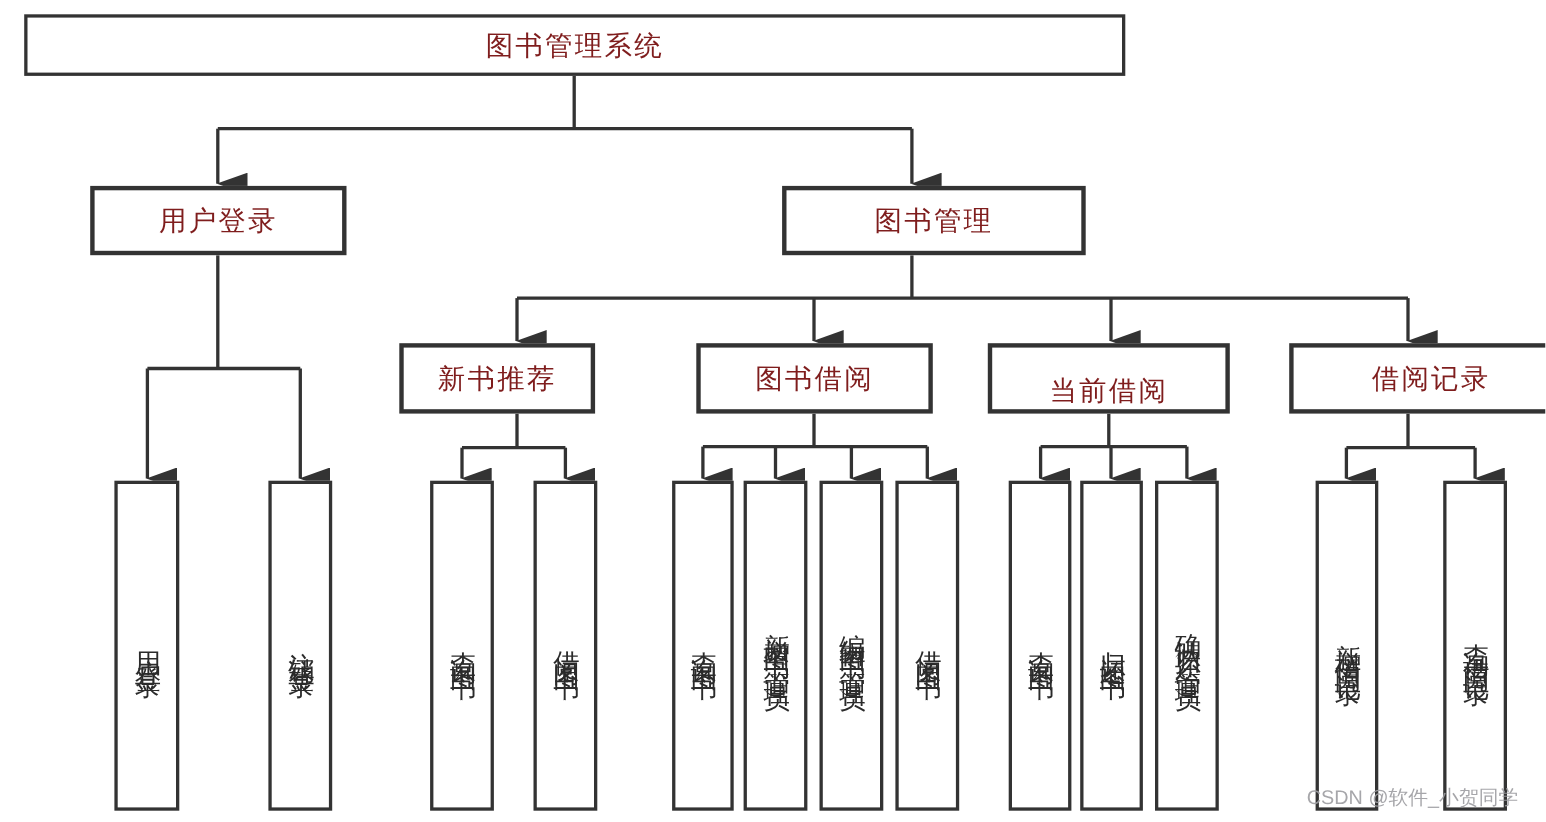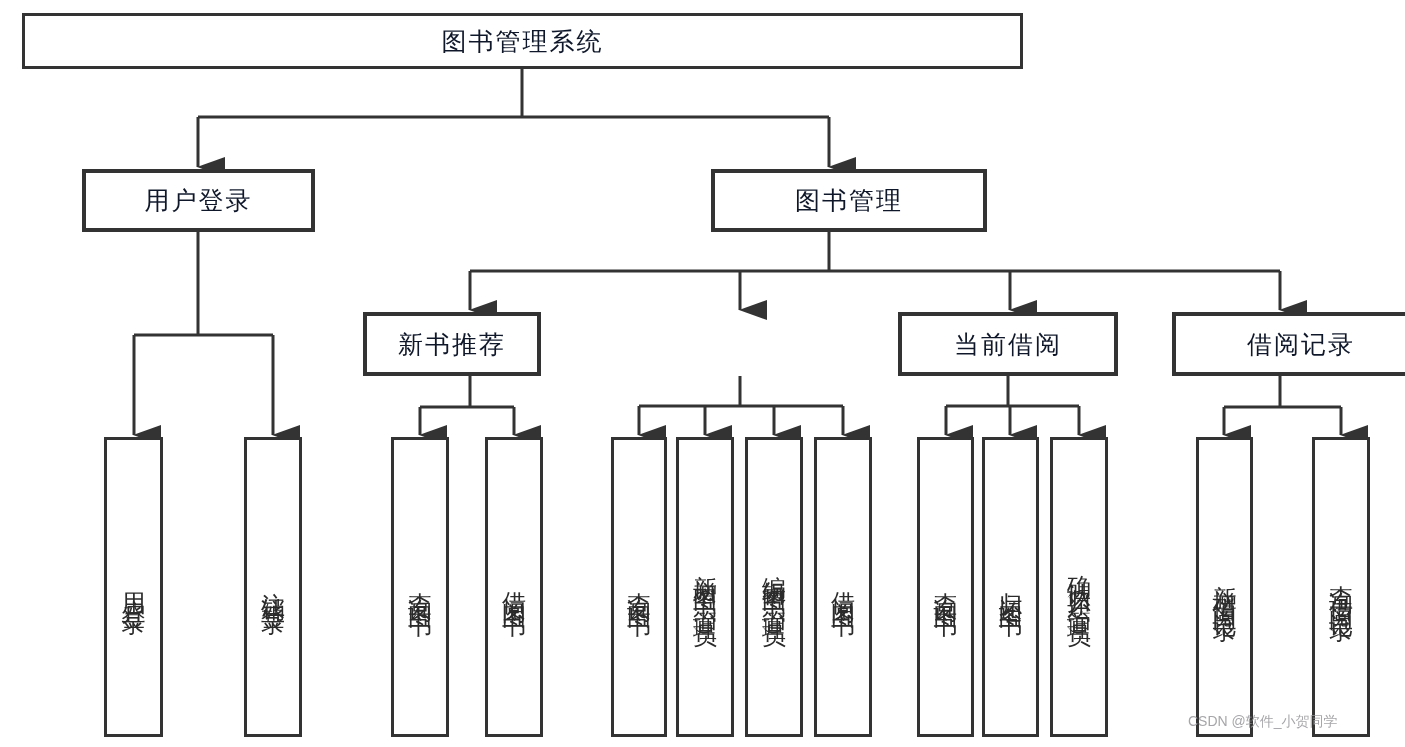--- a/index.html
+++ b/index.html
@@ -23,21 +23,21 @@
     border: 4px solid #333333;
     background: #ffffff;
     display: flex;
     align-items: center;
     justify-content: center;
   }
   .hnode.root { border-width: 3px; }
   .hnode .hlabel {
     font-size: 25px;
     letter-spacing: 2px;
-    color: #0f172a;
+    color: #7f1d1d;
     white-space: nowrap;
   }
   .leaf {
     position: absolute;
     top: 437px;
     height: 300px;
     box-sizing: border-box;
     border: 3px solid #333333;
     background: #ffffff;
     display: flex;
@@ -50,21 +50,21 @@
     font-size: 24px;
     letter-spacing: 7px;
     line-height: 1;
     color: #2b2b2b;
     white-space: nowrap;
   }
   #watermark {
     position: absolute;
     left: 1188px;
     top: 713px;
-    font-size: 14px;
+    font-size: 18px;
     color: #9d9da1;
     opacity: 0.9;
     white-space: nowrap;
     z-index: 5;
   }
 </style>
 </head>
 <body>
 
 <div id="stage">
@@ -119,21 +119,24 @@
   <div class="hnode" style="left:82px; top:169px; width:233px; height:63px;">
     <span class="hlabel">用户登录</span>
   </div>
   <div class="hnode" style="left:711px; top:169px; width:276px; height:63px;">
     <span class="hlabel">图书管理</span>
   </div>
 
   <div class="hnode" style="left:363px; top:312px; width:178px; height:64px;">
     <span class="hlabel">新书推荐</span>
   </div>
-  <div class="hnode" style="left:898px; top:312px; width:220px; height:64px;">
+  <div class="hnode" style="left:633px; top:312px; width:215px; height:64px;">
+    <span class="hlabel">图书借阅</span>
+  </div>
+  <div class="hnode" style="left:898px; top:312px; width:220px; height:64px;align-items:flex-end;">
     <span class="hlabel">当前借阅</span>
   </div>
   <div class="hnode" style="left:1172px; top:312px; width:258px; height:64px;">
     <span class="hlabel">借阅记录</span>
   </div>
 
   <div class="leaf" style="left:104px; width:59px;">
     <span class="vtext">用户登录</span>
   </div>
   <div class="leaf" style="left:244px; width:58px;">

